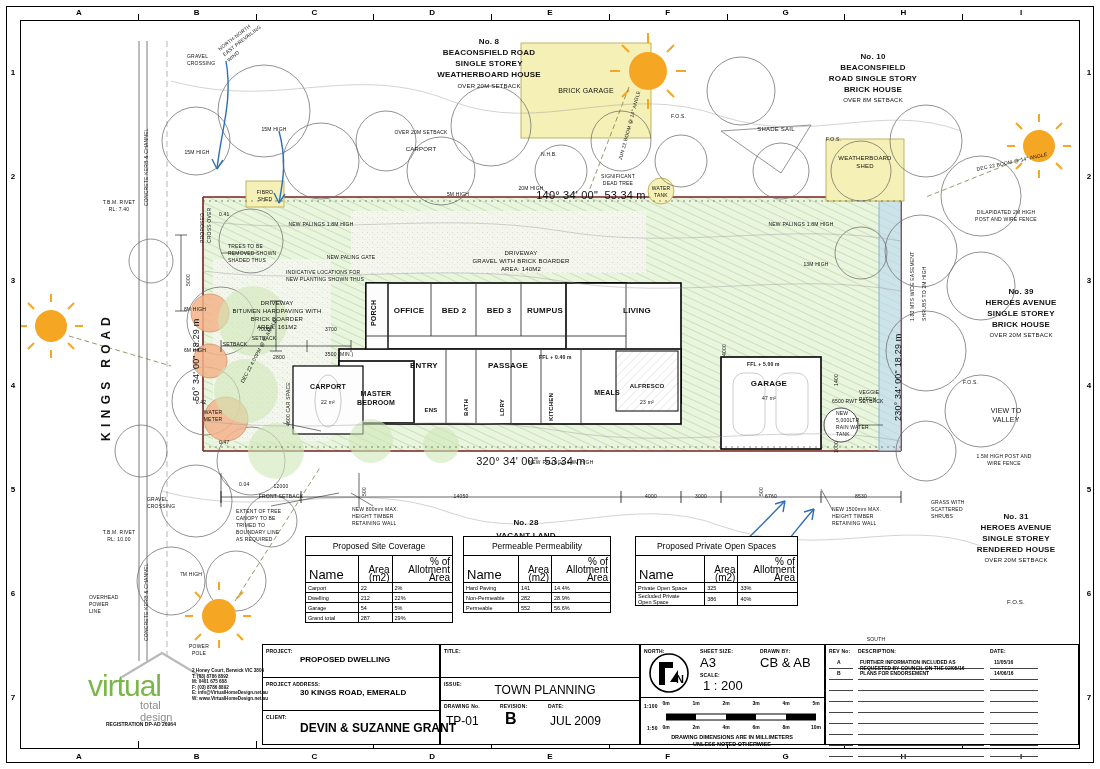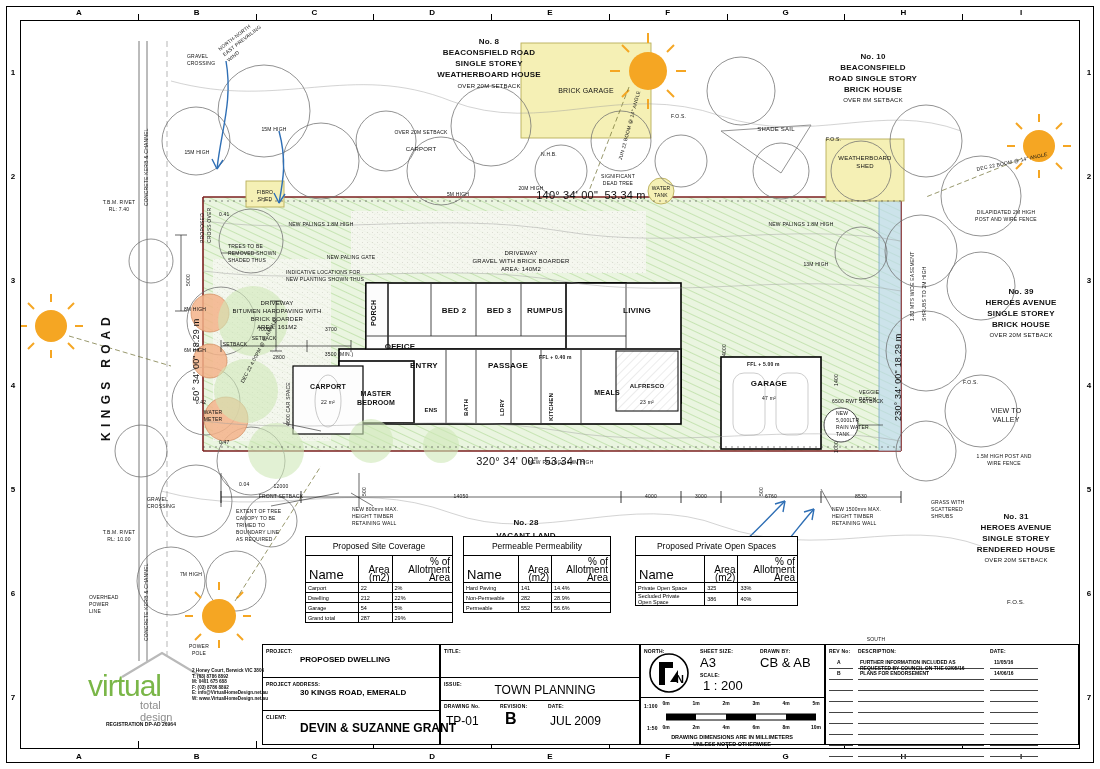--- a/index.html
+++ b/index.html
@@ -383,21 +383,21 @@
     <div class="t c sz6" style="left:995px;top:578px;">F.O.S.</div>
 
     <div class="t sz12 b rotv" style="left:78px;top:420px;transform:rotate(-90deg);transform-origin:left top;letter-spacing:1px;">K I N G S   R O A D</div>
 
     <div class="t c sz11" style="left:570px;top:168px;">140° 34' 00"  53.34 m</div>
     <div class="t c sz11" style="left:510px;top:434px;">320° 34' 00"  53.34 m</div>
     <div class="t sz9" style="left:170px;top:380px;transform:rotate(-90deg);transform-origin:left top;">50° 34' 00" 18.29 m</div>
     <div class="t sz9" style="left:872px;top:400px;transform:rotate(-90deg);transform-origin:left top;">230° 34' 00" 18.29 m</div>
 
     <div class="t sz7 b" style="left:349px;top:305px;transform:rotate(-90deg);transform-origin:left top;">PORCH</div>
-    <div class="t c sz8 b" style="left:379px;top:285px;margin-top:36px;">OFFICE</div>
+    <div class="t c sz8 b" style="left:388px;top:285px;">OFFICE</div>
     <div class="t c sz8 b" style="left:433px;top:285px;">BED 2</div>
     <div class="t c sz8 b" style="left:478px;top:285px;">BED 3</div>
     <div class="t c sz8 b" style="left:524px;top:285px;">RUMPUS</div>
     <div class="t c sz8 b" style="left:616px;top:285px;">LIVING</div>
     <div class="t c sz8 b" style="left:403px;top:340px;">ENTRY</div>
     <div class="t c sz8 b" style="left:487px;top:340px;">PASSAGE</div>
     <div class="t c sz7 b" style="left:355px;top:368px;line-height:9px;">MASTER
 BEDROOM</div>
     <div class="t c sz6 b" style="left:410px;top:386px;">ENS</div>
     <div class="t sz6 b" style="left:442px;top:395px;transform:rotate(-90deg);transform-origin:left top;">BATH</div>

